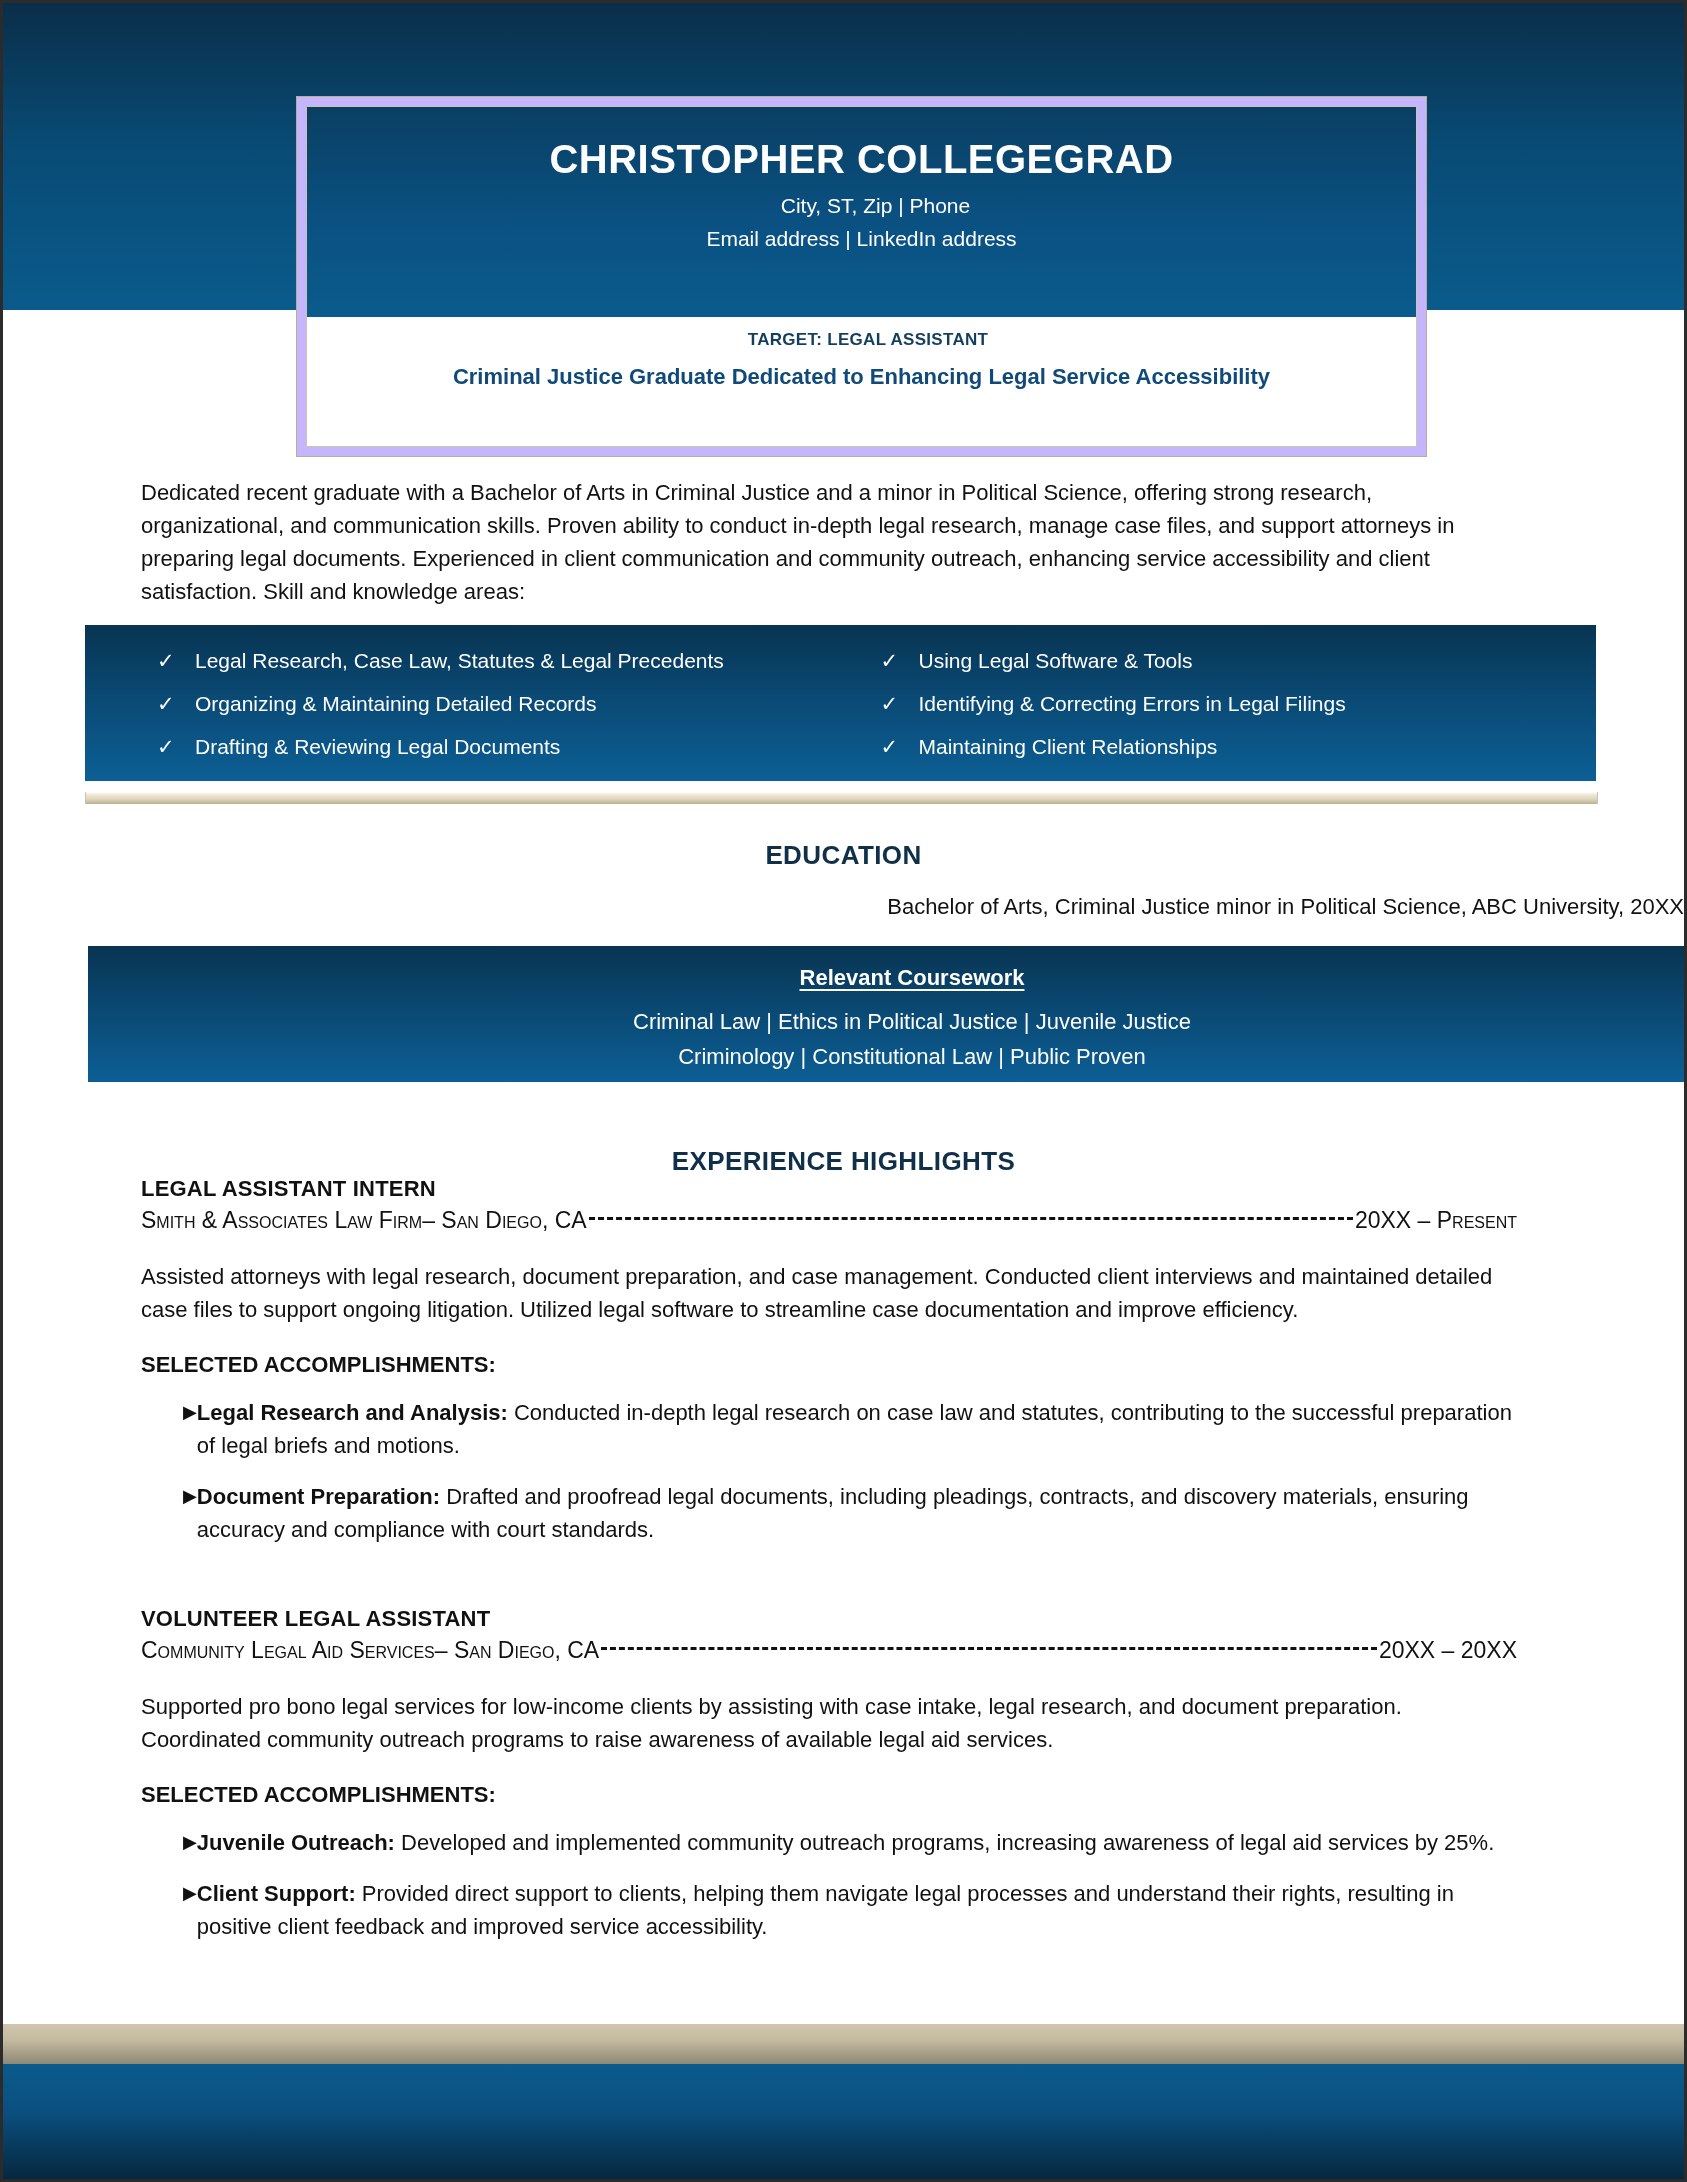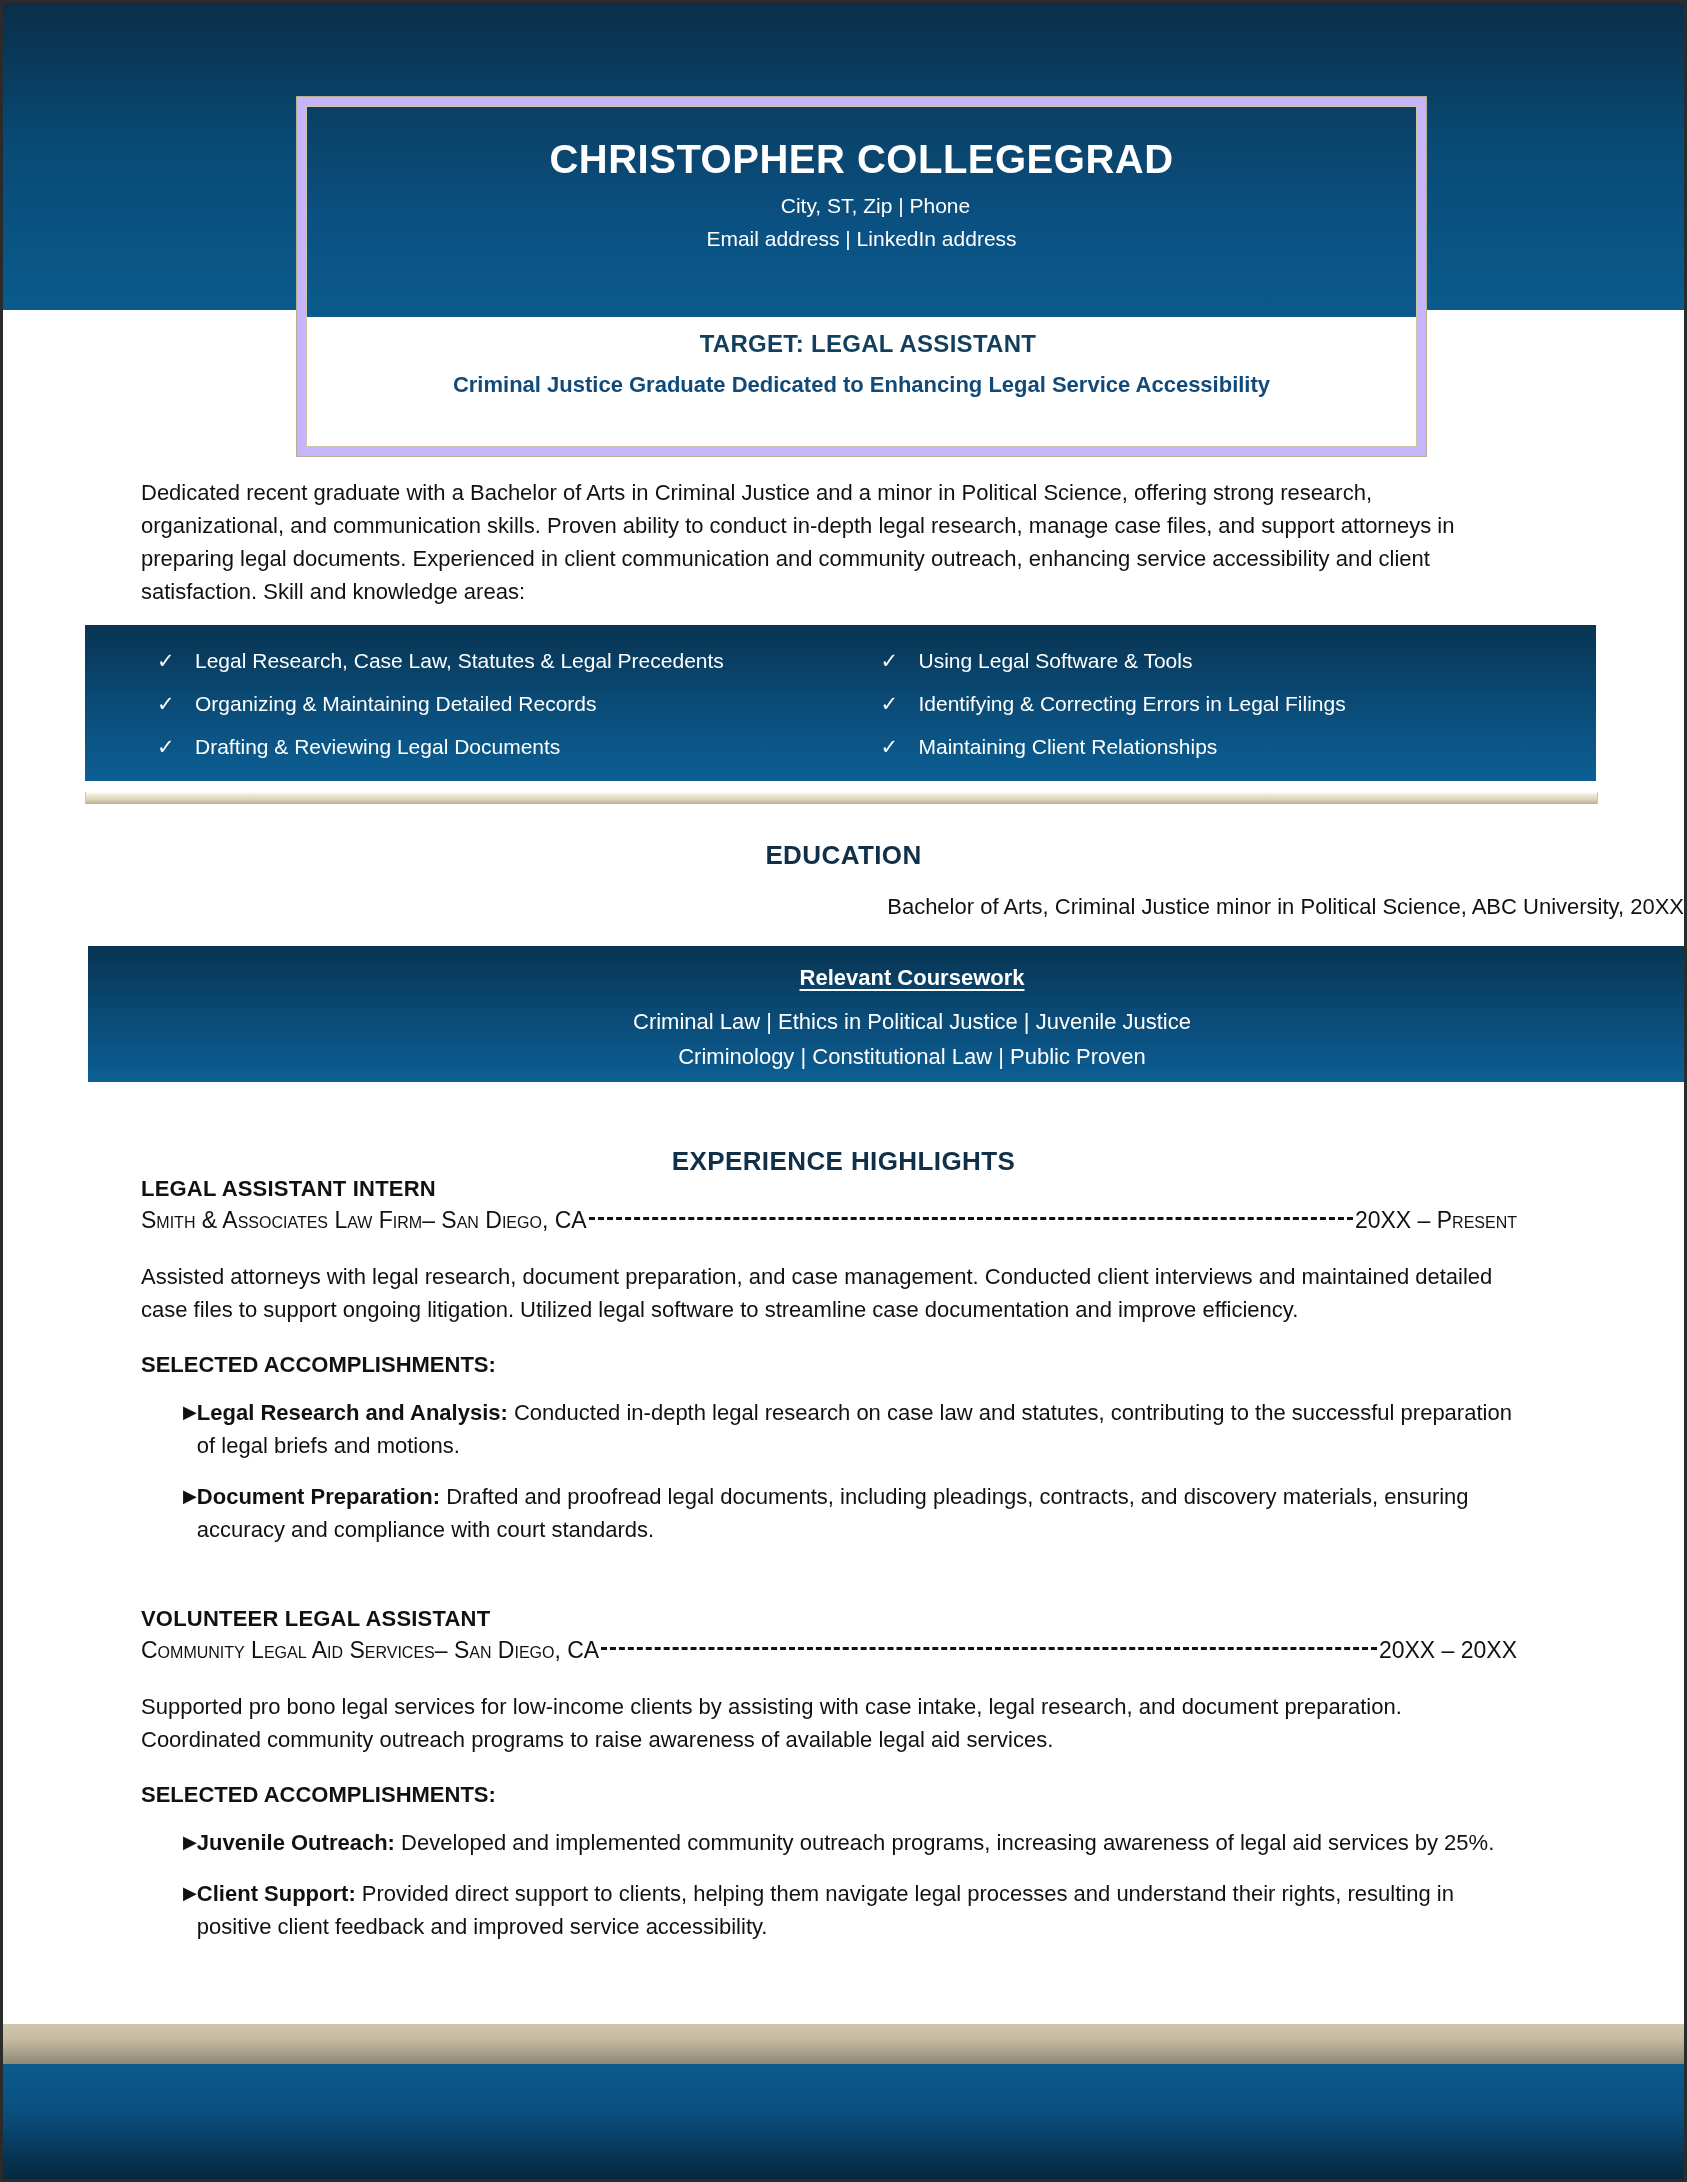--- a/index.html
+++ b/index.html
@@ -53,21 +53,21 @@
     text-align:center;color:#ffffff;font-size:21px;margin-left:28px;
   }
   .contact2{
     position:absolute;left:0;right:0;top:120px;
     text-align:center;color:#ffffff;font-size:21px;
   }
   .target-wrap{
     position:absolute;left:0;right:0;top:223px;text-align:center;
   }
   .target-line{
-    color:#123f5e;font-size:24px;font-weight:bold;letter-spacing:0.3px;padding-left:13px;
+    color:#123f5e;font-size:17px;font-weight:bold;letter-spacing:0.3px;padding-left:13px;
   }
   .target-sub{
     margin-top:14px;
     color:#104a7a;font-size:22px;font-weight:bold;
   }
 
   
   .summary{
     position:absolute;left:138px;top:473px;width:1376px;
     font-size:22px;line-height:33px;color:#111;

